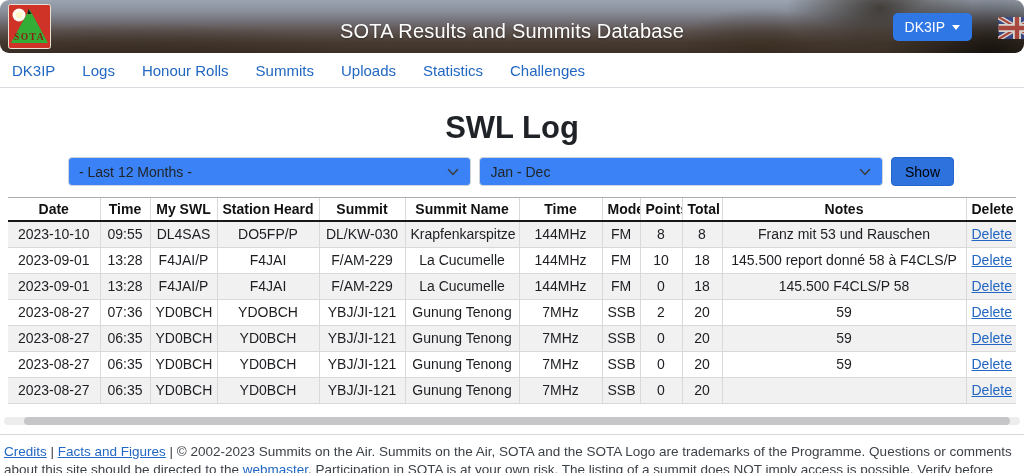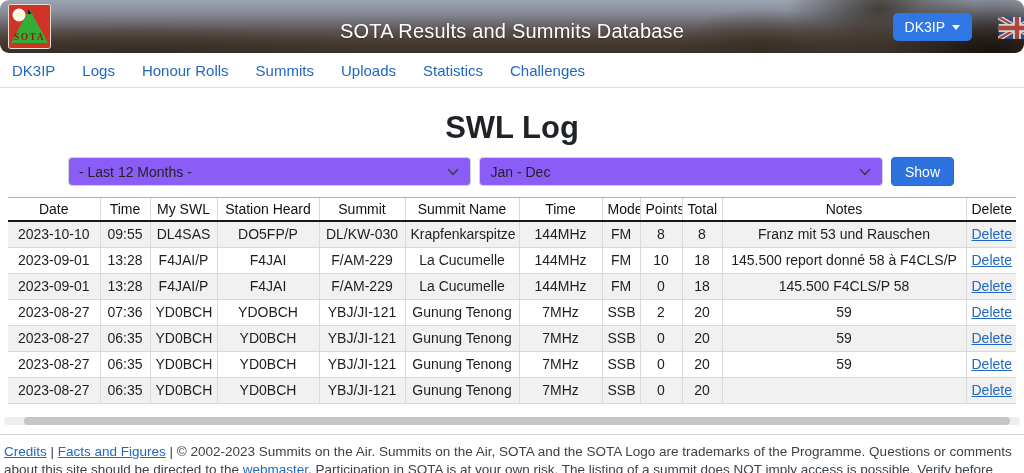--- a/index.html
+++ b/index.html
@@ -53,37 +53,37 @@
   .page-title {
     margin: 22px 0 11px; text-align: center;
     font-size: 31px; line-height: 36px; font-weight: 600; color: #1f2328;
   }
 
   
   .filter-bar { display: flex; align-items: center; gap: 8px; padding: 0 70px 0 68px; }
   .select-wrap { position: relative; flex: 1 1 0; }
   .select-wrap select {
     width: 100%; height: 29px; font-size: 14px; color: #212529;
-    border: 1px solid #ced4da; border-radius: 4px; background: #8b5cf6;
+    border: 1px solid #ced4da; border-radius: 4px; background: #3b82f6;
     padding: 0 32px 0 10px; appearance: none; -webkit-appearance: none; -moz-appearance: none;
     font-family: inherit; cursor: pointer;
   }
   .select-chevron { position: absolute; right: 11px; top: 8px; pointer-events: none; }
   .show-btn {
     height: 29px; padding: 0 13px; font-size: 14px; font-family: inherit;
-    background: #2d72dd; color: #ffffff; border: 1px solid #2667cc; border-radius: 4px; cursor: pointer;
+    background: #2d72dd; color: #000000; border: 1px solid #2667cc; border-radius: 4px; cursor: pointer;
   }
 
   
   .log-table {
     width: 1008px; margin: 11px 8px 0; border-collapse: collapse;
     font-size: 14px; table-layout: fixed;
   }
   .log-table th {
-    font-weight: 400; color: #111; padding: 3px 5px; height: 23px;
+    font-weight: 700; color: #111; padding: 3px 5px; height: 23px;
     border-top: 1px solid #adadad; border-bottom: 2px solid #181818;
     text-align: center; white-space: nowrap; overflow: hidden;
   }
   .log-table td {
     padding: 4px 5px; height: 26px; text-align: center; color: #1c1e21;
     border-bottom: 1px solid #d9d9d9; white-space: nowrap; overflow: hidden;
   }
   .log-table th + th, .log-table td + td { border-left: 1px solid #d9d9d9; }
   .log-table tbody tr:nth-child(odd) { background: #f1f1f2; }
   .delete-link, .footer-link { color: #2267c2; text-decoration: underline; cursor: pointer; }

